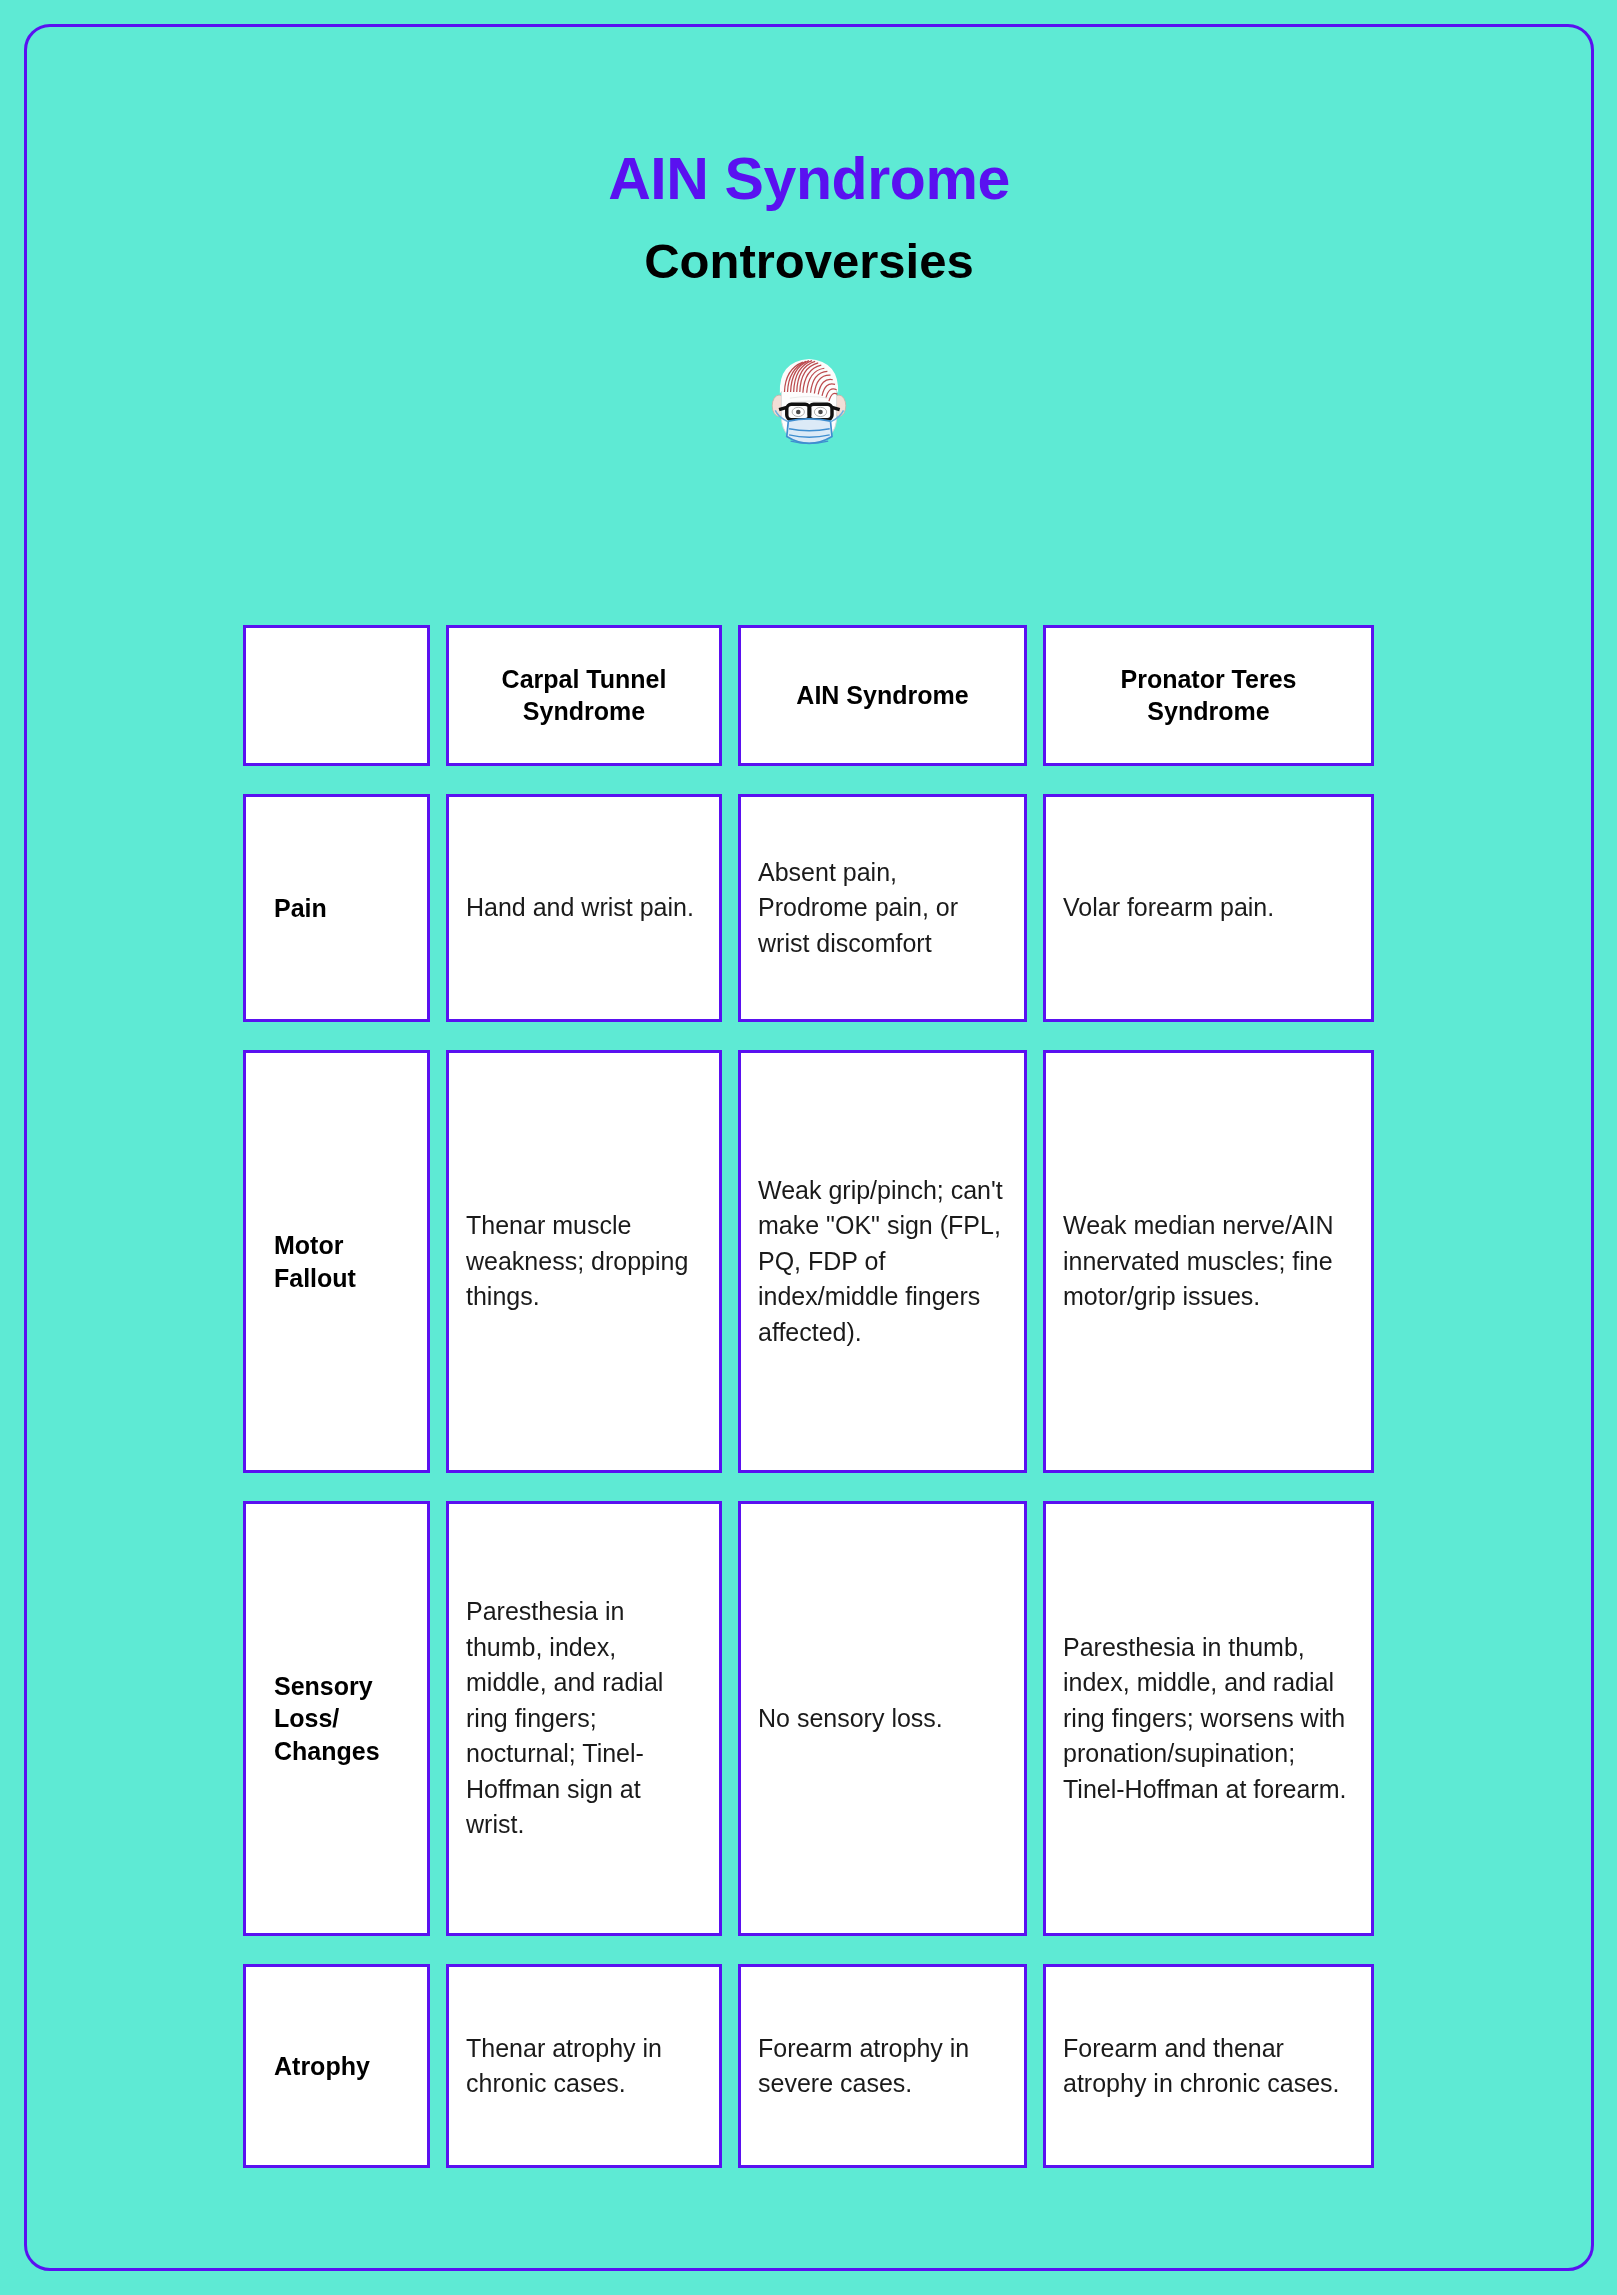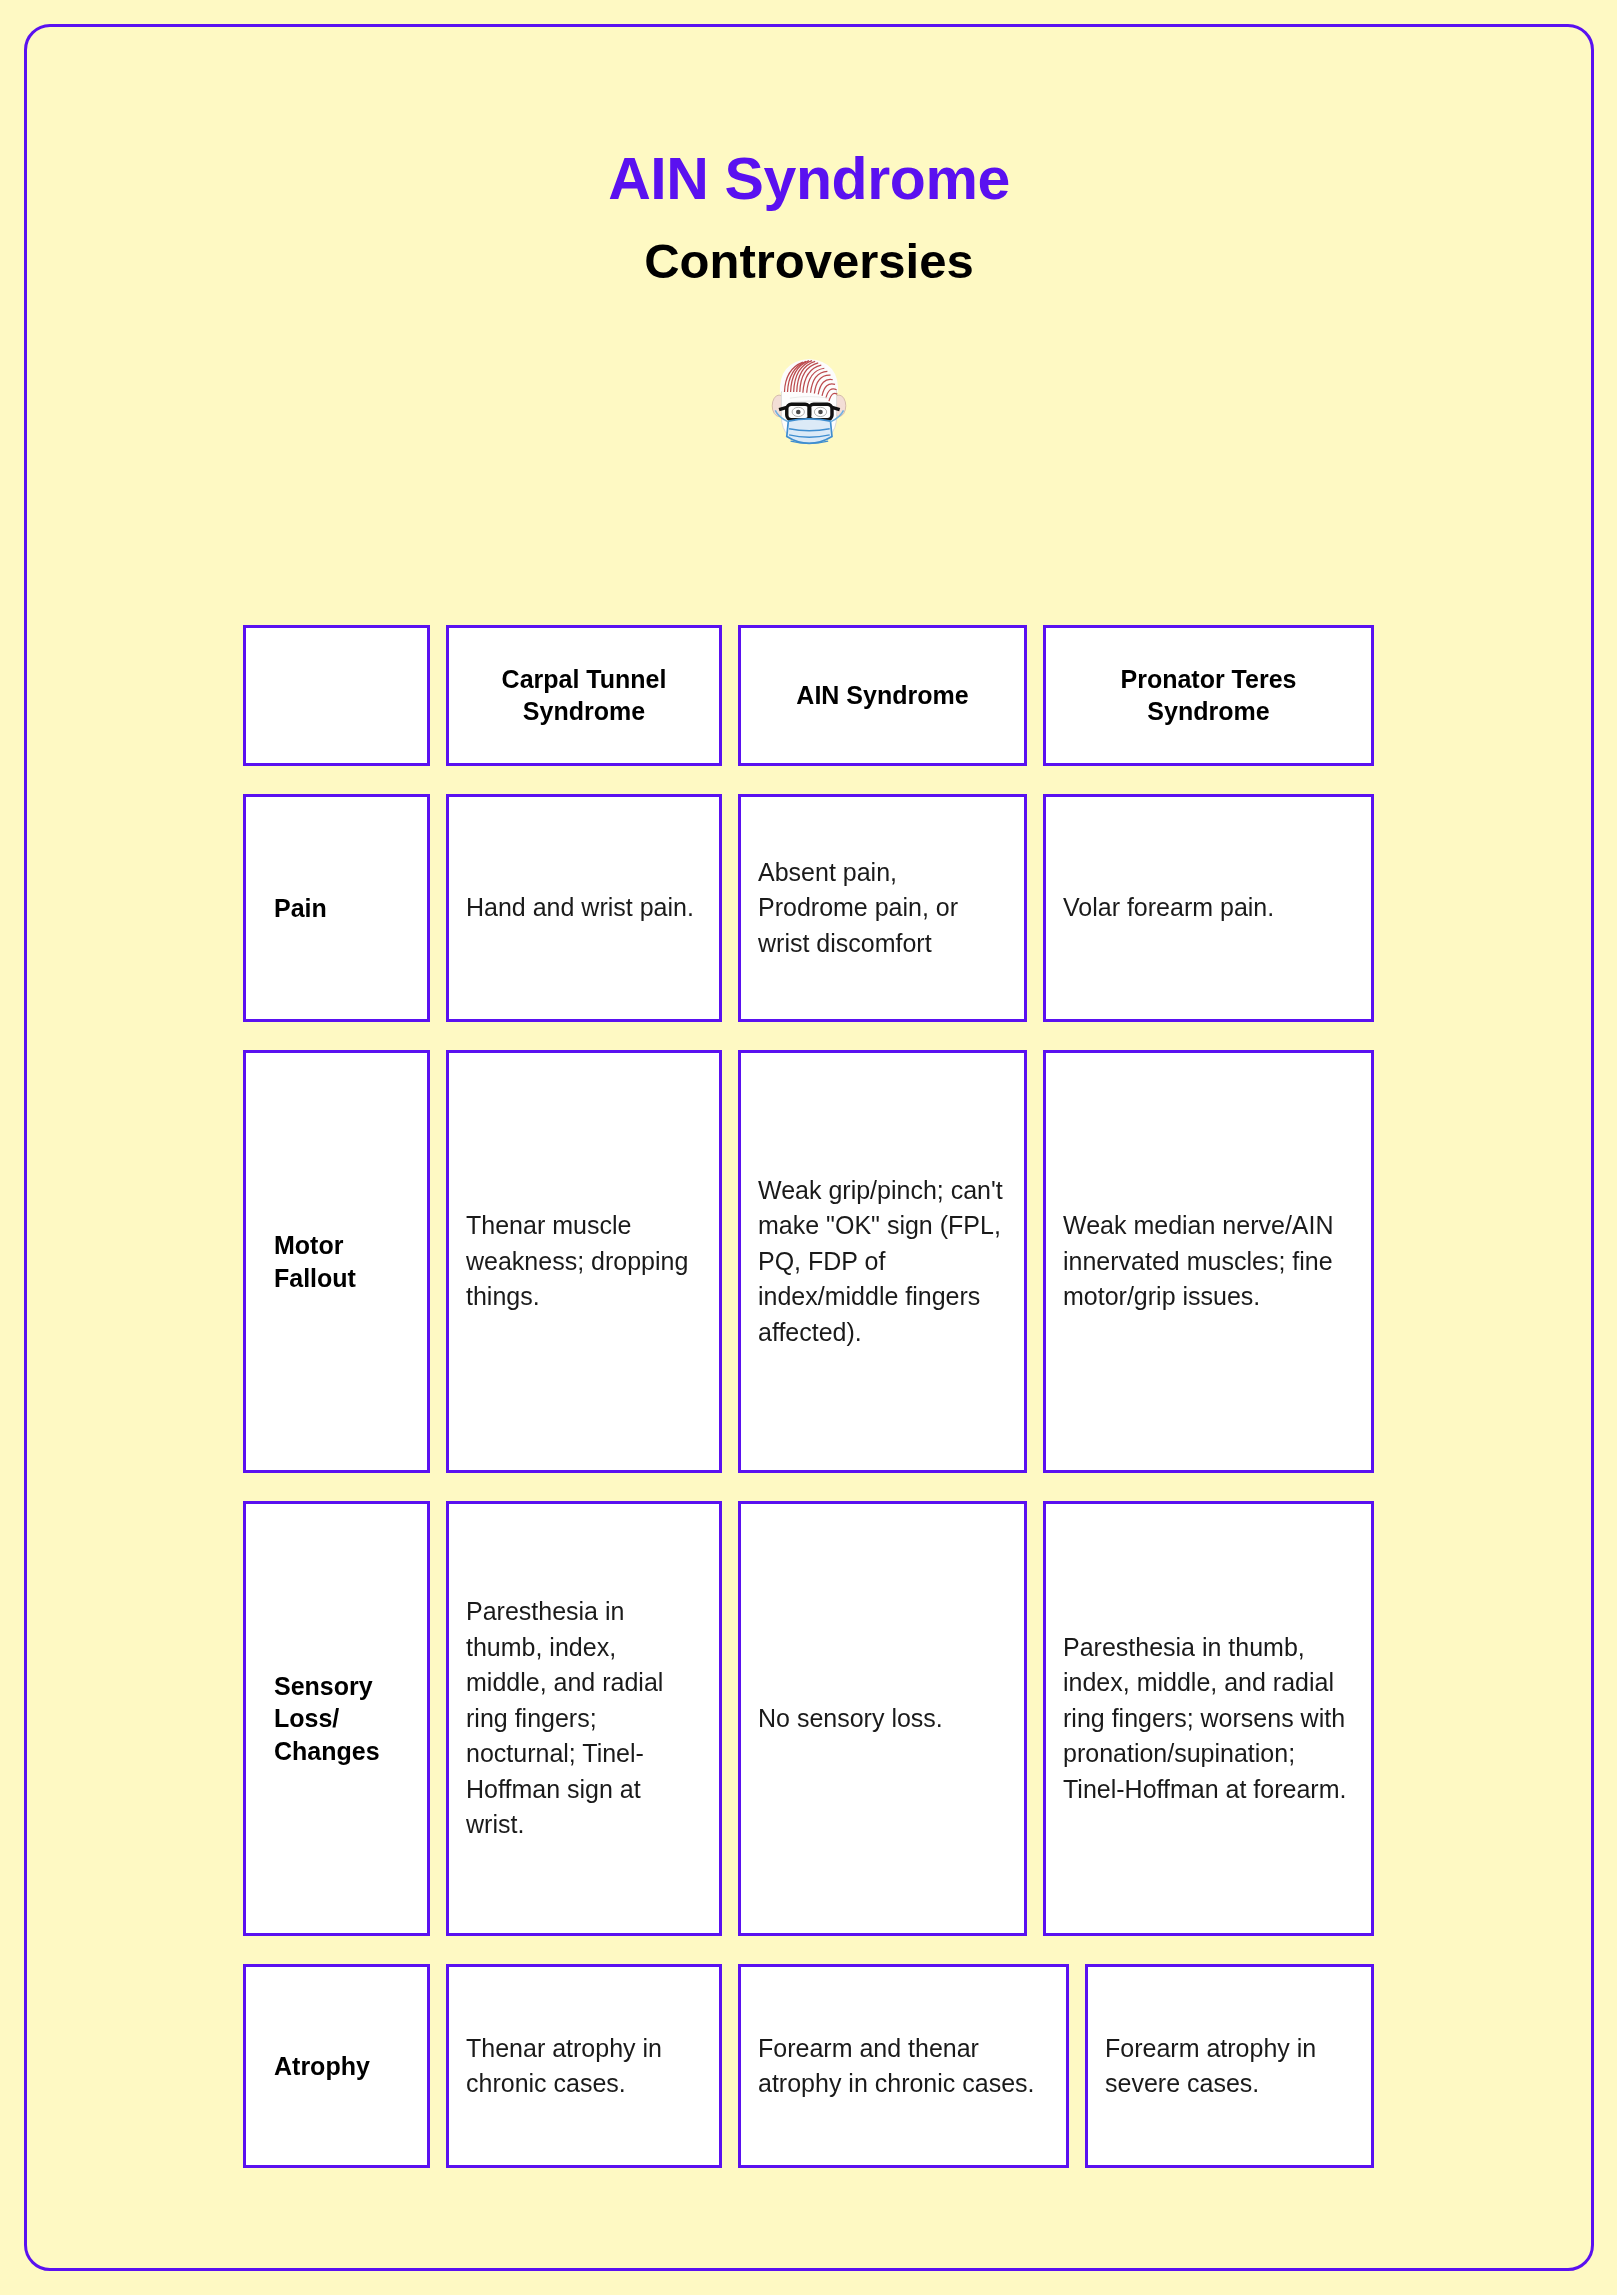--- a/index.html
+++ b/index.html
@@ -11,21 +11,21 @@
     width: 1618px;
     height: 2295px;
     font-family: "Liberation Sans", sans-serif;
     -webkit-font-smoothing: antialiased;
   }
 
   .page {
     position: relative;
     width: 1618px;
     height: 2295px;
-    background: #fef9c3;
+    background: #5eead4;
     box-sizing: border-box;
   }
 
   
   .outer-frame {
     position: absolute;
     left: 24px;
     top: 24px;
     width: 1570px;
     height: 2247px;
@@ -271,24 +271,24 @@
         </div>
       </div>
 
       <div class="row row-atro">
         <div class="cell c0">
           <div class="rowlabel">Atrophy</div>
         </div>
         <div class="cell c1">
           <div class="body-text">Thenar atrophy in chronic cases.</div>
         </div>
+        <div class="cell c2">
+          <div class="body-text">Forearm atrophy in severe cases.</div>
+        </div>
         <div class="cell c3">
           <div class="body-text">Forearm and thenar atrophy in chronic cases.</div>
-        </div>
-        <div class="cell c2">
-          <div class="body-text">Forearm atrophy in severe cases.</div>
         </div>
       </div>
 
     </div>
   </div>
 </div>
 
 
 </body></html>

